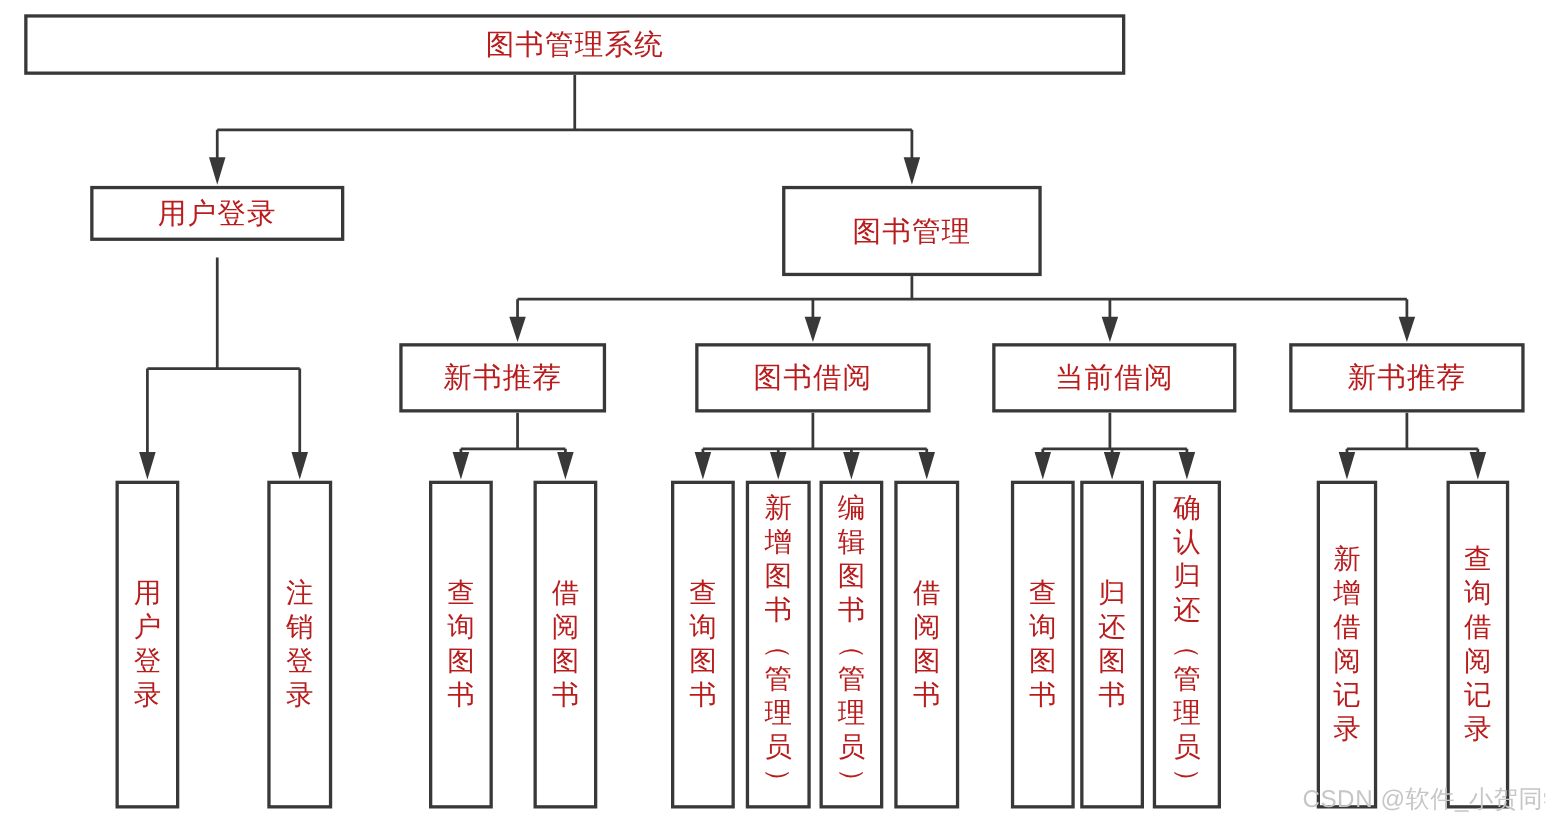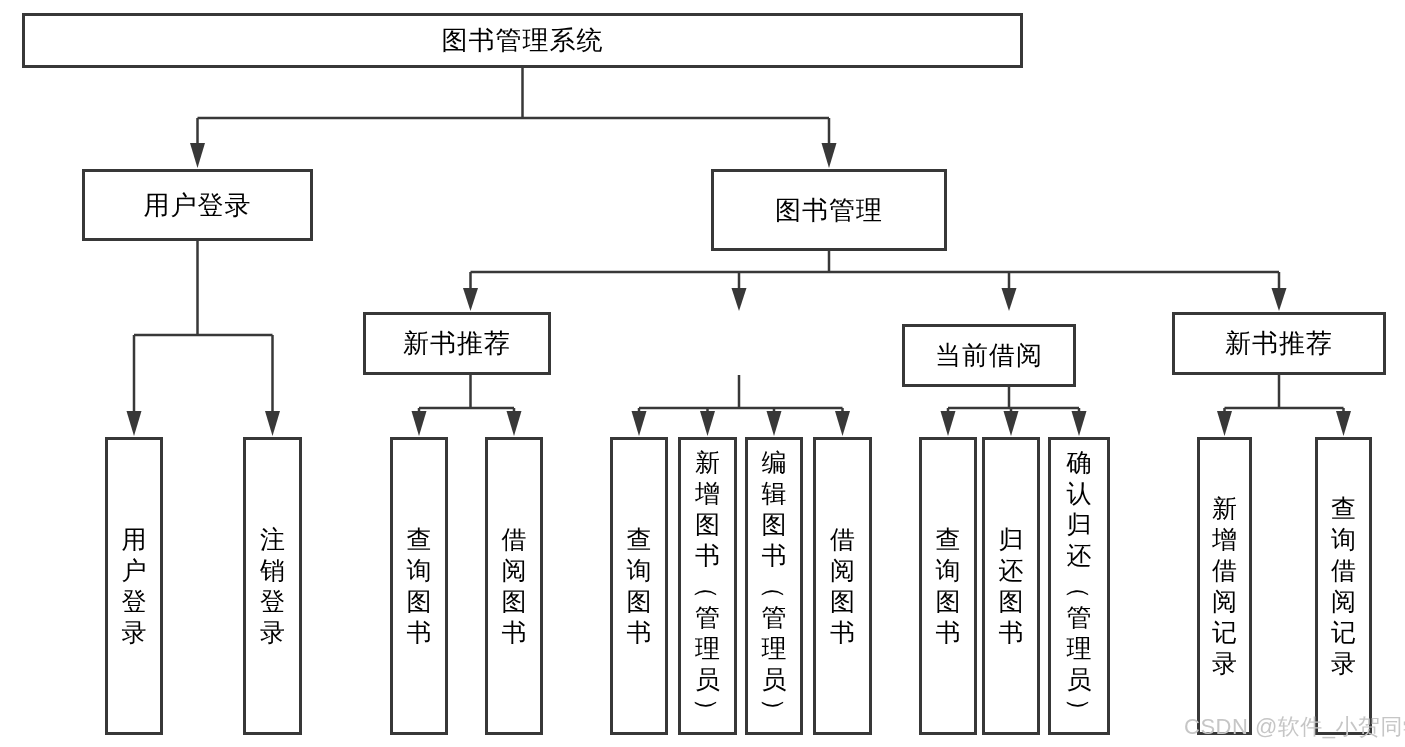--- a/index.html
+++ b/index.html
@@ -14,21 +14,21 @@
   svg.connectors {
     position: absolute;
     left: 0; top: 0;
     z-index: 1;
   }
   .node {
     position: absolute;
     box-sizing: border-box;
     background: #ffffff;
     border: 3px solid #383838;
-    color: #000000;
+    color: #b91c1c;
     z-index: 2;
     display: flex;
     align-items: center;
     justify-content: center;
   }
   .hnode {
     font-size: 26px;
     letter-spacing: 1px;
     white-space: nowrap;
   }
@@ -83,25 +83,26 @@
       <polygon points="940.5,411 955.5,411 948,436"></polygon>
       <polygon points="1003.5,411 1018.5,411 1011,436"></polygon>
       <polygon points="1071.5,411 1086.5,411 1079,436"></polygon>
       <polygon points="1217,411 1232,411 1224.5,436"></polygon>
       <polygon points="1336,411 1351,411 1343.5,436"></polygon>
     </g>
   </svg>
 
   <div class="node hnode" style="left:22px; top:13px; width:1001px; height:55px;">图书管理系统</div>
 
-  <div class="node hnode" style="left:82px; top:169px; width:231px; height:72px;">用户登录</div>
+  <div class="node hnode" style="left:82px; top:169px; width:231px; height:50px;">用户登录</div>
   <div class="node hnode" style="left:711px; top:169px; width:236px; height:82px;">图书管理</div>
 
   <div class="node hnode" style="left:363px; top:312px; width:188px; height:63px;">新书推荐</div>
-  <div class="node hnode" style="left:902px; top:312px; width:174px; height:63px;margin-top:12px;">当前借阅</div>
+  <div class="node hnode" style="left:632px; top:312px; width:214px; height:63px;">图书借阅</div>
+  <div class="node hnode" style="left:902px; top:312px; width:222px; height:63px;">当前借阅</div>
   <div class="node hnode" style="left:1172px; top:312px; width:214px; height:63px;">新书推荐</div>
 
   <div class="node vnode" style="left:105px; top:437px; width:58px; height:298px;">
       <span>用</span>
       <span>户</span>
       <span>登</span>
       <span>录</span>
     </div>
   <div class="node vnode" style="left:243px; top:437px; width:59px; height:298px;">
       <span>注</span>

